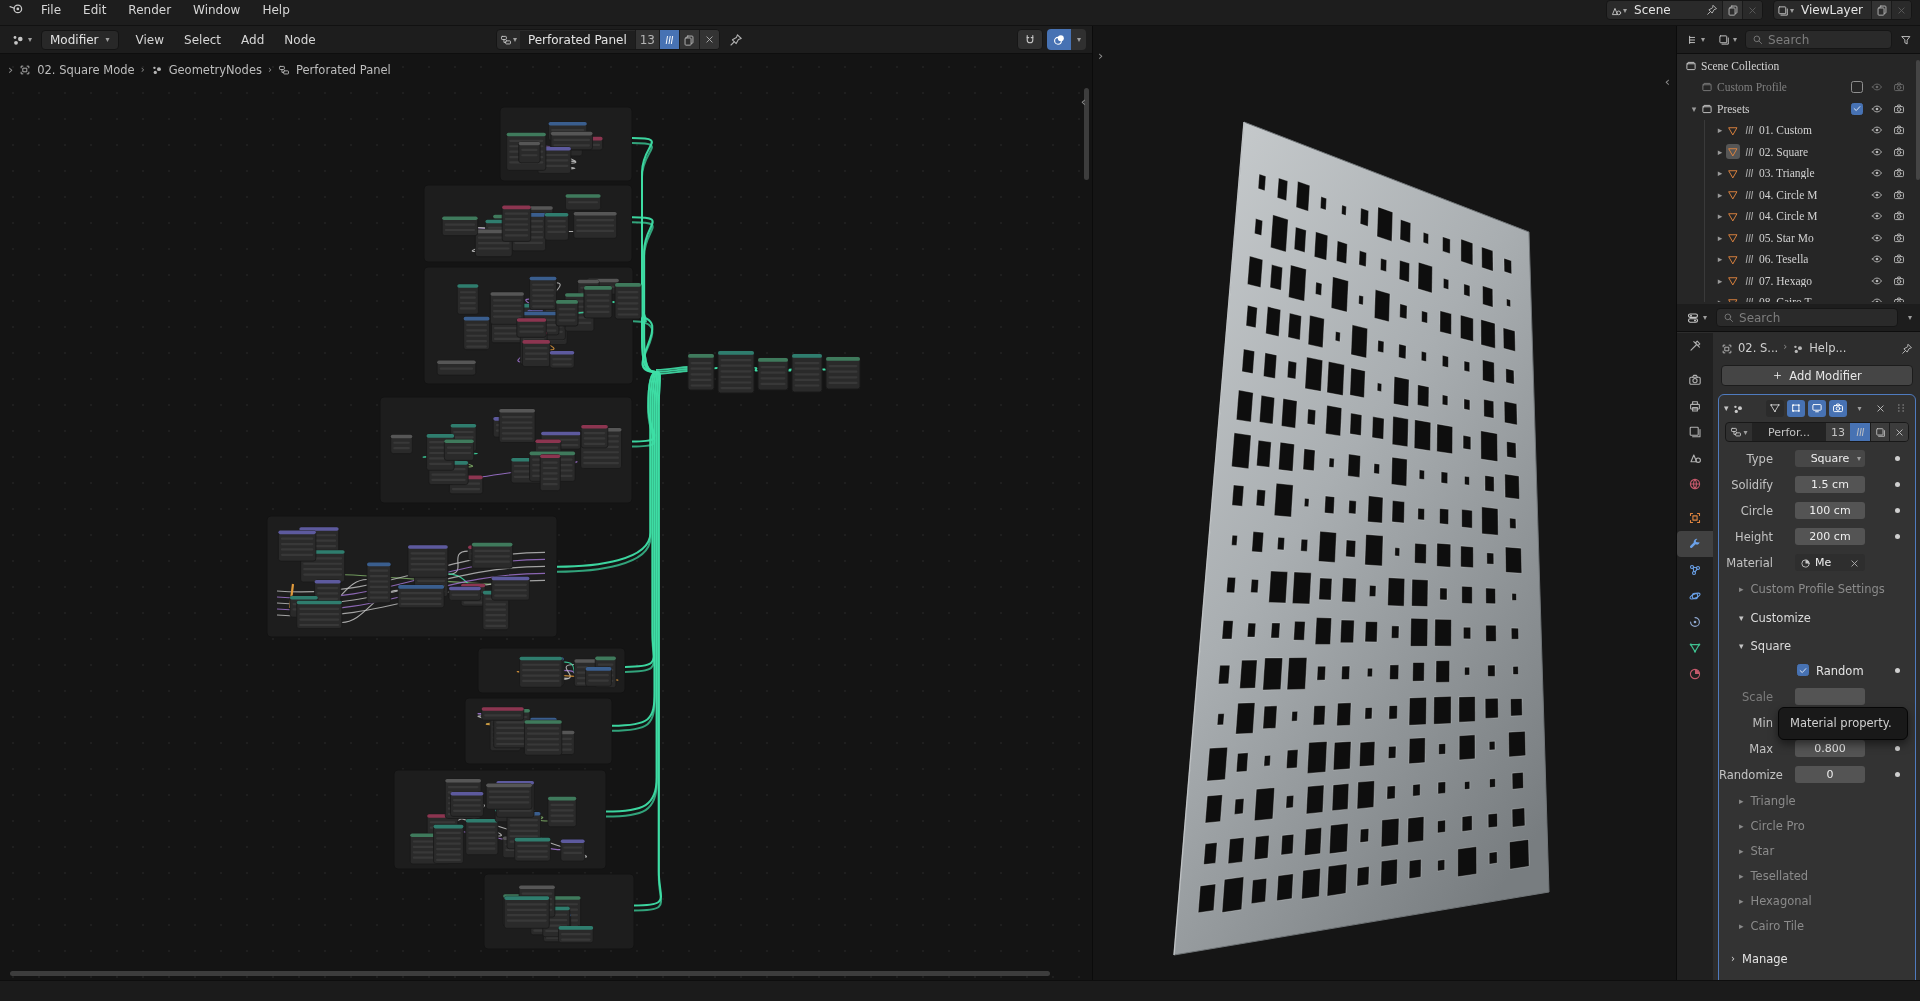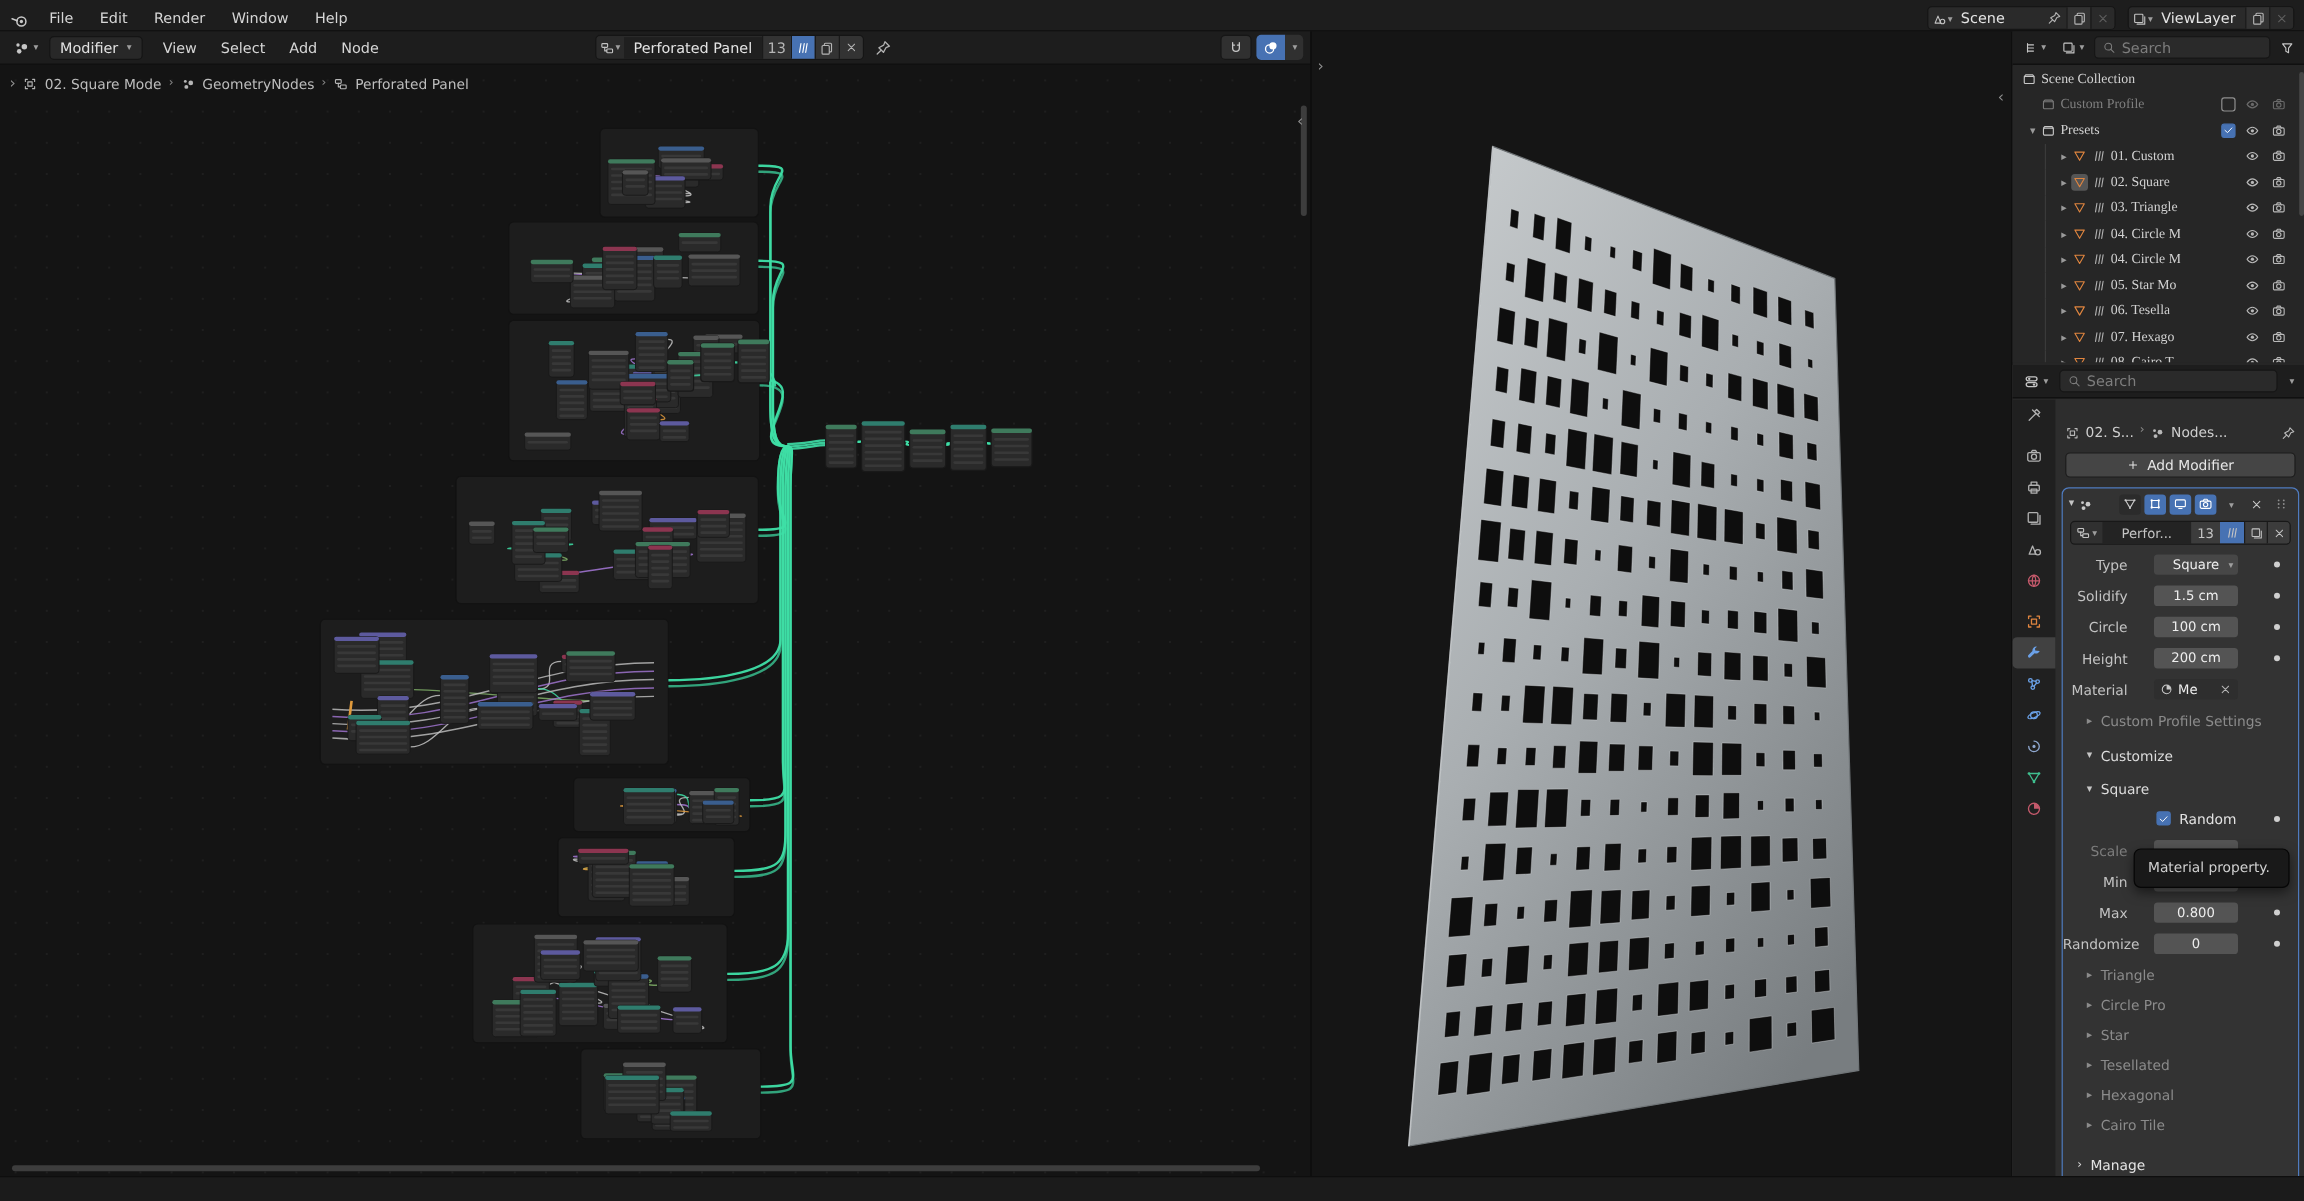--- a/index.html
+++ b/index.html
@@ -6,21 +6,21 @@
   html,body{width:1920px;height:1001px;overflow:hidden;background:#1d1d1d;
     font-family:"DejaVu Sans","Liberation Sans",sans-serif;font-size:12px;color:#d2d2d2;}
   .ic{width:14px;height:14px;stroke:currentColor;fill:none;stroke-width:1.1;
       stroke-linecap:round;stroke-linejoin:round;display:inline-block;vertical-align:middle;}
   .ic .f{fill:currentColor;stroke:none;}
   .ic .bgfill{fill:#2e2e2e;}
   .ic12{width:12px;height:12px;} .ic11{width:11px;height:11px;} .ic16{width:16px;height:16px;}
 
   
   #topbar{position:absolute;left:0;top:0;width:1920px;height:26px;background:#1d1d1d;
-    border-bottom:1px solid #111;display:flex;align-items:flex-end;z-index:20;}
+    border-bottom:1px solid #111;display:flex;align-items:flex-start;z-index:20;}
   #topbar .blogo{margin:0 8px 0 8px;color:#c9c9c9;}
   #menubar{display:flex;gap:4px;}
   .menu{padding:3px 9px;border-radius:4px;color:#d6d6d6;}
   #wstabs{display:flex;align-items:flex-end;height:26px;margin-left:34px;}
   .wstab{padding:5px 12px 6px;color:#9a9a9a;font-size:12px;border-radius:5px 5px 0 0;height:25px;}
   .wstab.active{background:#2f2f2f;color:#ececec;}
   .wstab.addtab{color:#9a9a9a;padding:5px 8px;}
   .tb-right{margin-left:auto;display:flex;gap:10px;align-items:center;padding-right:8px;}
   .selector{display:flex;align-items:center;background:#2a2a2a;border:1px solid #151515;
     border-radius:4px;height:20px;overflow:hidden;}
@@ -74,21 +74,21 @@
   .vline{position:absolute;left:27px;top:0;bottom:0;width:1px;background:#3a3a3a;}
   #oscroll{position:absolute;right:1px;top:34px;width:4px;height:120px;background:#454545;border-radius:2px;}
 
   
   #props{position:absolute;left:0;top:278px;width:244px;height:676px;overflow:hidden;background:#2d2d2d;}
   .propsh{padding:0 4px;background:#1d1d1d;}
   #ptabs{position:absolute;left:0;top:29px;width:36px;height:647px;background:#202020;}
   .ptab{width:36px;height:26px;display:flex;align-items:center;justify-content:center;color:#9d9d9d;}
   .ptab.active{background:#414141;color:#6ba1e8;border-radius:4px 0 0 4px;}
   #pcontent{position:absolute;left:36px;top:29px;width:208px;height:647px;background:#2d2d2d;overflow:hidden;}
-  .pbc{display:flex;gap:5px;padding:20px 8px 4px;color:#cfcfcf;font-size:11.5px;}
+  .pbc{display:flex;gap:5px;padding:8px 8px 4px;color:#cfcfcf;font-size:11.5px;}
   .pbc .ic{color:#b8b8b8;}
   .addmod{display:flex;align-items:center;justify-content:center;gap:6px;margin:6px 8px 8px;height:21px;
      background:#454545;border:1px solid #1c1c1c;border-radius:4px;color:#e6e6e6;font-size:11.5px;width:calc(100% - 16px);
      font-family:inherit;}
   #modpanel{margin:0 5px 0 5px;background:#333333;border:1px solid #4f7bbf;border-radius:6px 6px 0 0;
      height:700px;position:relative;}
   .mphdr{height:26px;display:flex;align-items:center;gap:3px;padding:0 5px;}
   .tgl{width:18px;height:17px;border-radius:3px;display:flex;align-items:center;justify-content:center;
      color:#c9c9c9;background:#2b2b2b;}
   .tgl.on{background:#4772b3;color:#fff;}
@@ -1676,21 +1676,21 @@
                 <path d="M2.5,4.5 V2.5 H4.5 M9.5,2.5 H11.5 V4.5 M11.5,9.5 V11.5 H9.5 M4.5,11.5 H2.5 V9.5"></path>
                 <rect x="4.9" y="4.9" width="4.2" height="4.2"></rect>
               </svg></span>
           <span>02. S...</span>
           <span class="sep" style="color:#8a8a8a;font-size:10px">›</span>
           <span><svg class="ic ic12" viewBox="0 0 14 14">
                 <circle cx="4" cy="4.5" r="1.4" class="f"></circle>
                 <circle cx="9.3" cy="6" r="2.3" class="f"></circle>
                 <circle cx="5" cy="9.8" r="1.9" class="f"></circle>
               </svg></span>
-          <span>Nodes...</span>
+          <span>Help...</span>
           <span style="margin-left:auto"><svg class="ic ic12" viewBox="0 0 14 14">
                 <path d="M8.5,1.8 L12.2,5.5 L9.4,6.6 L7.2,10.6 L3.4,6.8 L7.4,4.6 Z"></path>
                 <path d="M5.2,8.8 L2,12"></path>
               </svg></span>
         </div>
         <button class="addmod">
           <svg class="ic ic11" viewBox="0 0 14 14">
               <path d="M7,3.2 V10.8 M3.2,7 H10.8"></path>
             </svg>
           <span>Add Modifier</span>

